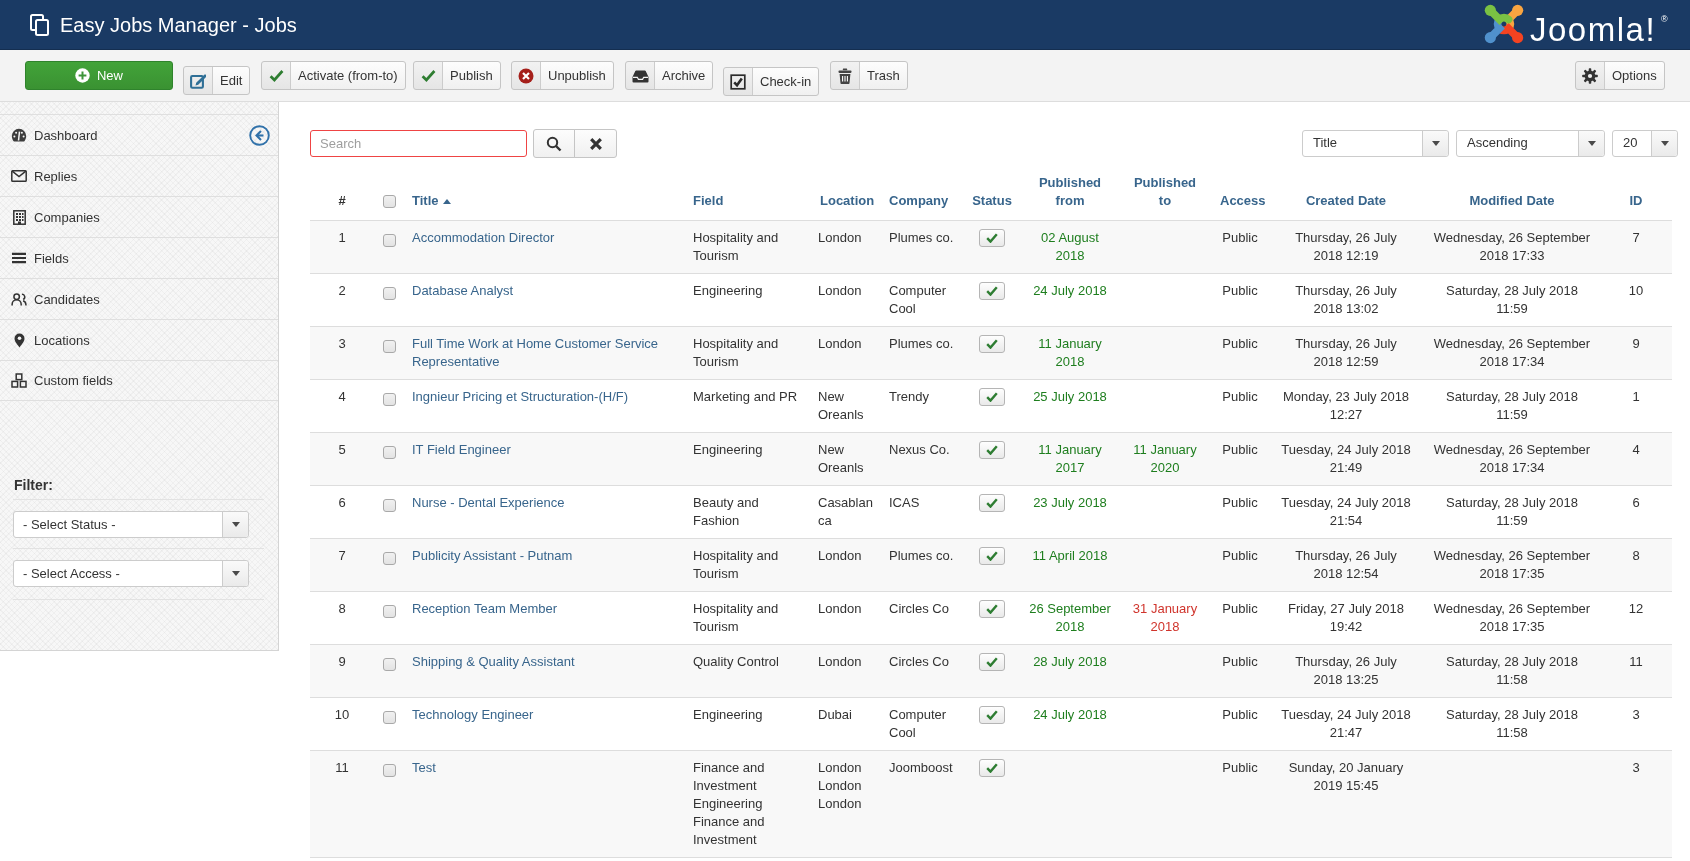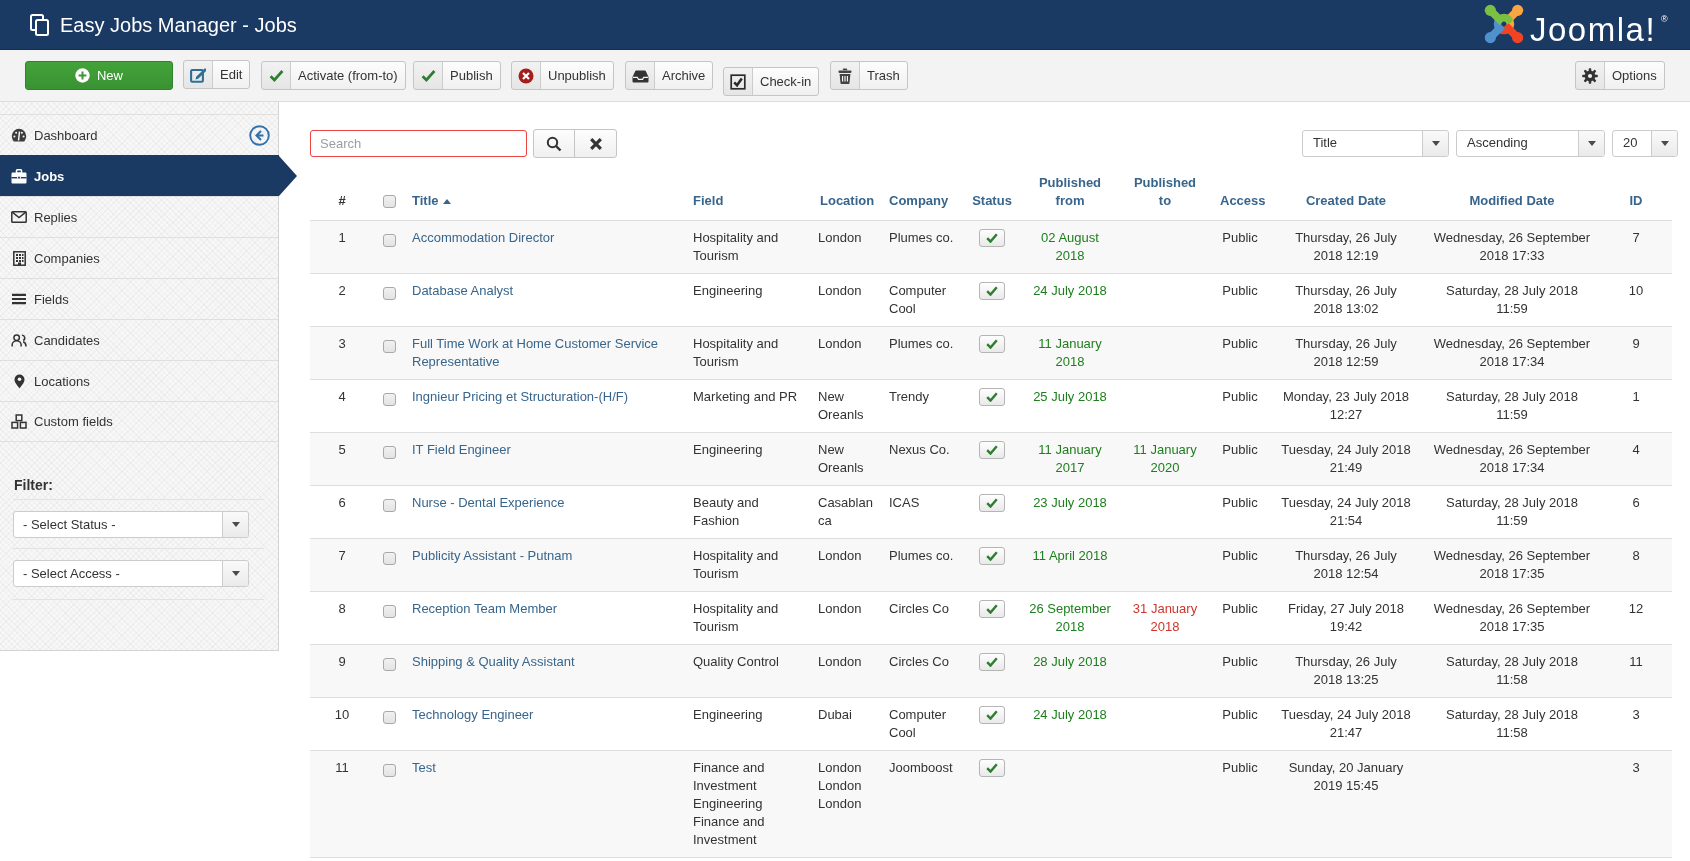--- a/index.html
+++ b/index.html
@@ -10,21 +10,21 @@
 #header .title { position:absolute; left:60px; top:14px; font-size:20px; color:#fff; font-weight:400; letter-spacing:0; }
 #header .copyicon { position:absolute; left:27px; top:13px; }
 #logo { position:absolute; right:22px; top:4px; }
 #subhead { position:absolute; top:50px; left:0; width:1690px; height:52px; background:#f3f3f3; border-bottom:1px solid #ddd; }
 
 .btn { display:inline-flex; align-items:center; height:29px; border:1px solid #c5c5c5; border-radius:3px; background:linear-gradient(#fdfdfd,#f0f0f0); color:#333; font-size:13px; overflow:hidden; }
 .btn .ic { display:flex; align-items:center; justify-content:center; width:29px; height:100%; background:rgba(0,0,0,0.045); border-right:1px solid #ccc; }
 .btn .lb { padding:0 7px; }
 .btn-new { position:absolute; left:25px; top:11px; width:148px; justify-content:center; background:linear-gradient(#42a339,#3a9232); border-color:#2f832c; color:#fff; }
 .btn-new .nlb { margin-left:7px; color:#fff; }
-#tb-edit { position:absolute; left:183px; top:10px; }
+#tb-edit { position:absolute; left:183px; top:16px; }
 #tb-activate { position:absolute; left:261px; top:11px; }
 #tb-publish { position:absolute; left:413px; top:11px; }
 #tb-unpublish { position:absolute; left:511px; top:11px; }
 #tb-archive { position:absolute; left:625px; top:11px; }
 #tb-checkin { position:absolute; left:723px; top:17px; }
 #tb-trash { position:absolute; left:830px; top:11px; }
 #tb-options { position:absolute; left:1575px; top:11px; }
 
 #sidebar { position:absolute; top:102px; left:0; width:279px; height:549px; border-right:1px solid #d4d4d4; border-bottom:1px solid #d4d4d4;
   background-color:#f7f7f7;
@@ -213,31 +213,20 @@
             <path d="M8.5,3.6 L7.5,12.5" stroke="#f6f6f6" stroke-width="1.5"></path>
           </svg>
         </span>
         <span class="mt">Dashboard</span>
       <span id="collapse"><svg width="21" height="21" viewBox="0 0 21 21">
             <circle cx="10.5" cy="10.5" r="9.3" fill="none" stroke="#3071a9" stroke-width="1.9"></circle>
             <path d="M12,6 L7.5,10.5 L12,15" fill="none" stroke="#3071a9" stroke-width="2.1"></path>
             <path d="M8,10.5 H14.5" stroke="#3071a9" stroke-width="2.1"></path>
           </svg></span>
     </li>
-    <li class="active">
-        <span class="mi">
-          <svg width="16" height="15" viewBox="0 0 16 15">
-            <rect x="0.5" y="3.5" width="15" height="11" rx="1.2" fill="#fff"></rect>
-            <rect x="5.5" y="0.8" width="5" height="3.4" rx="0.8" fill="none" stroke="#fff" stroke-width="1.5"></rect>
-            <rect x="0.5" y="8" width="15" height="1.4" fill="#1a3a64"></rect>
-            <rect x="6.6" y="7.2" width="2.8" height="2.8" rx="0.5" fill="#1a3a64" stroke="#fff" stroke-width="1"></rect>
-          </svg>
-        </span>
-        <span class="mt">Jobs</span>
-      </li>
     <li>
         <span class="mi">
           <svg width="16" height="12" viewBox="0 0 16 12">
             <rect x="0.8" y="0.8" width="14.4" height="10.4" rx="0.8" fill="none" stroke="#333" stroke-width="1.5"></rect>
             <path d="M1.2,1.2 L8,6.5 L14.8,1.2" fill="none" stroke="#333" stroke-width="1.5"></path>
           </svg>
         </span>
         <span class="mt">Replies</span>
       </li>
     <li>

